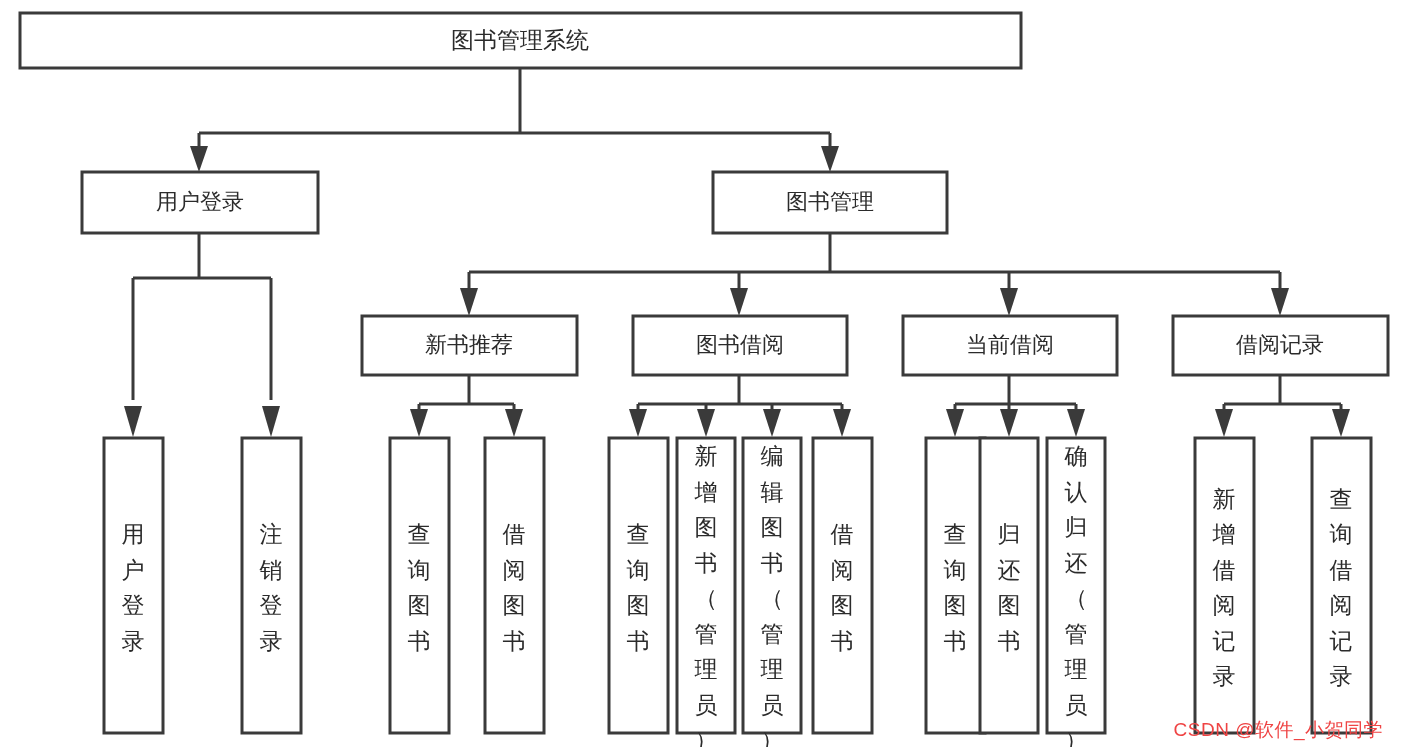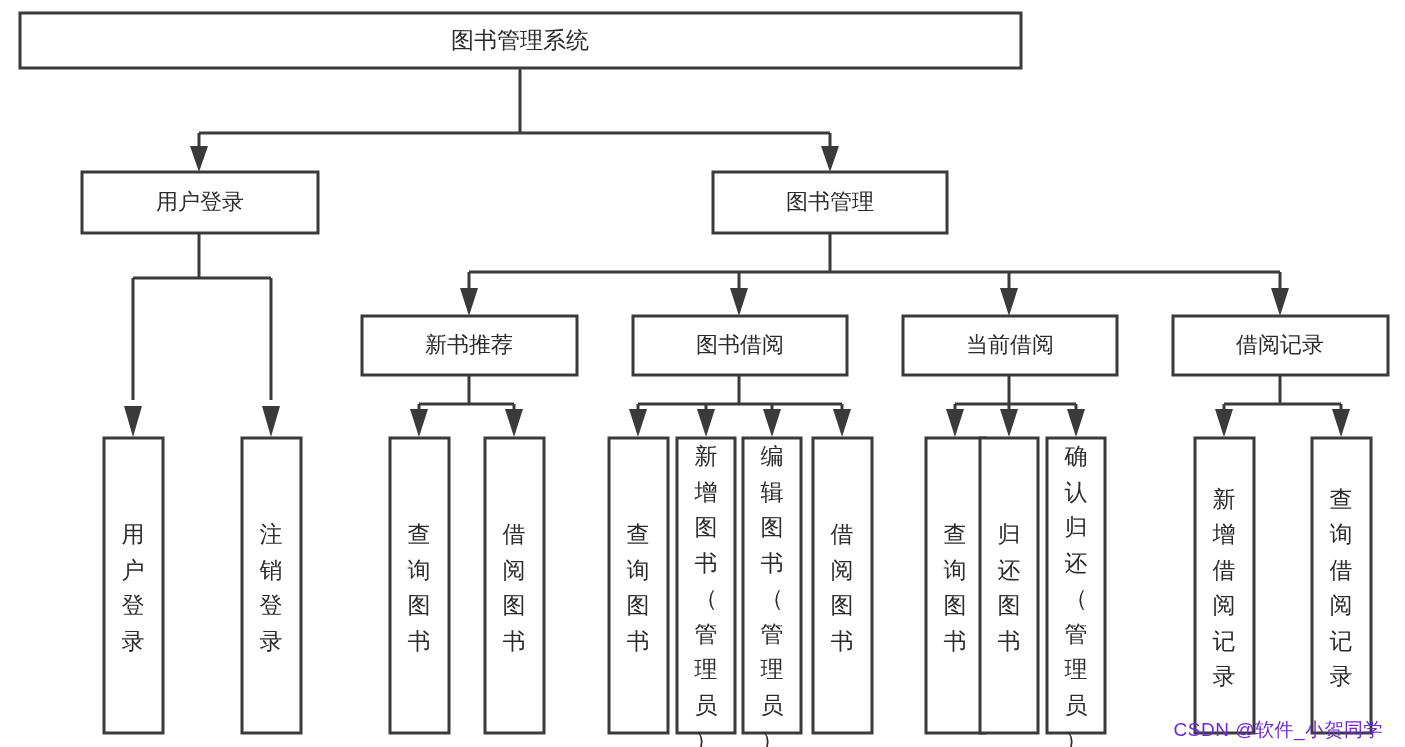--- a/index.html
+++ b/index.html
@@ -52,21 +52,21 @@
     fill: none;
   }
   .arrow-head {
     fill: #3a3a3a;
     stroke: none;
   }
   .watermark {
     position: absolute;
     right: 8px;
     bottom: 4px;
-    color: #6d28d9;
+    color: #ef4444;
     font-size: 19px;
     font-family: "Liberation Sans", "DejaVu Sans", sans-serif;
     white-space: nowrap;
     letter-spacing: 0.5px;
   }
 </style>
 </head>
 <body>
 
 <div id="diagram-root">

